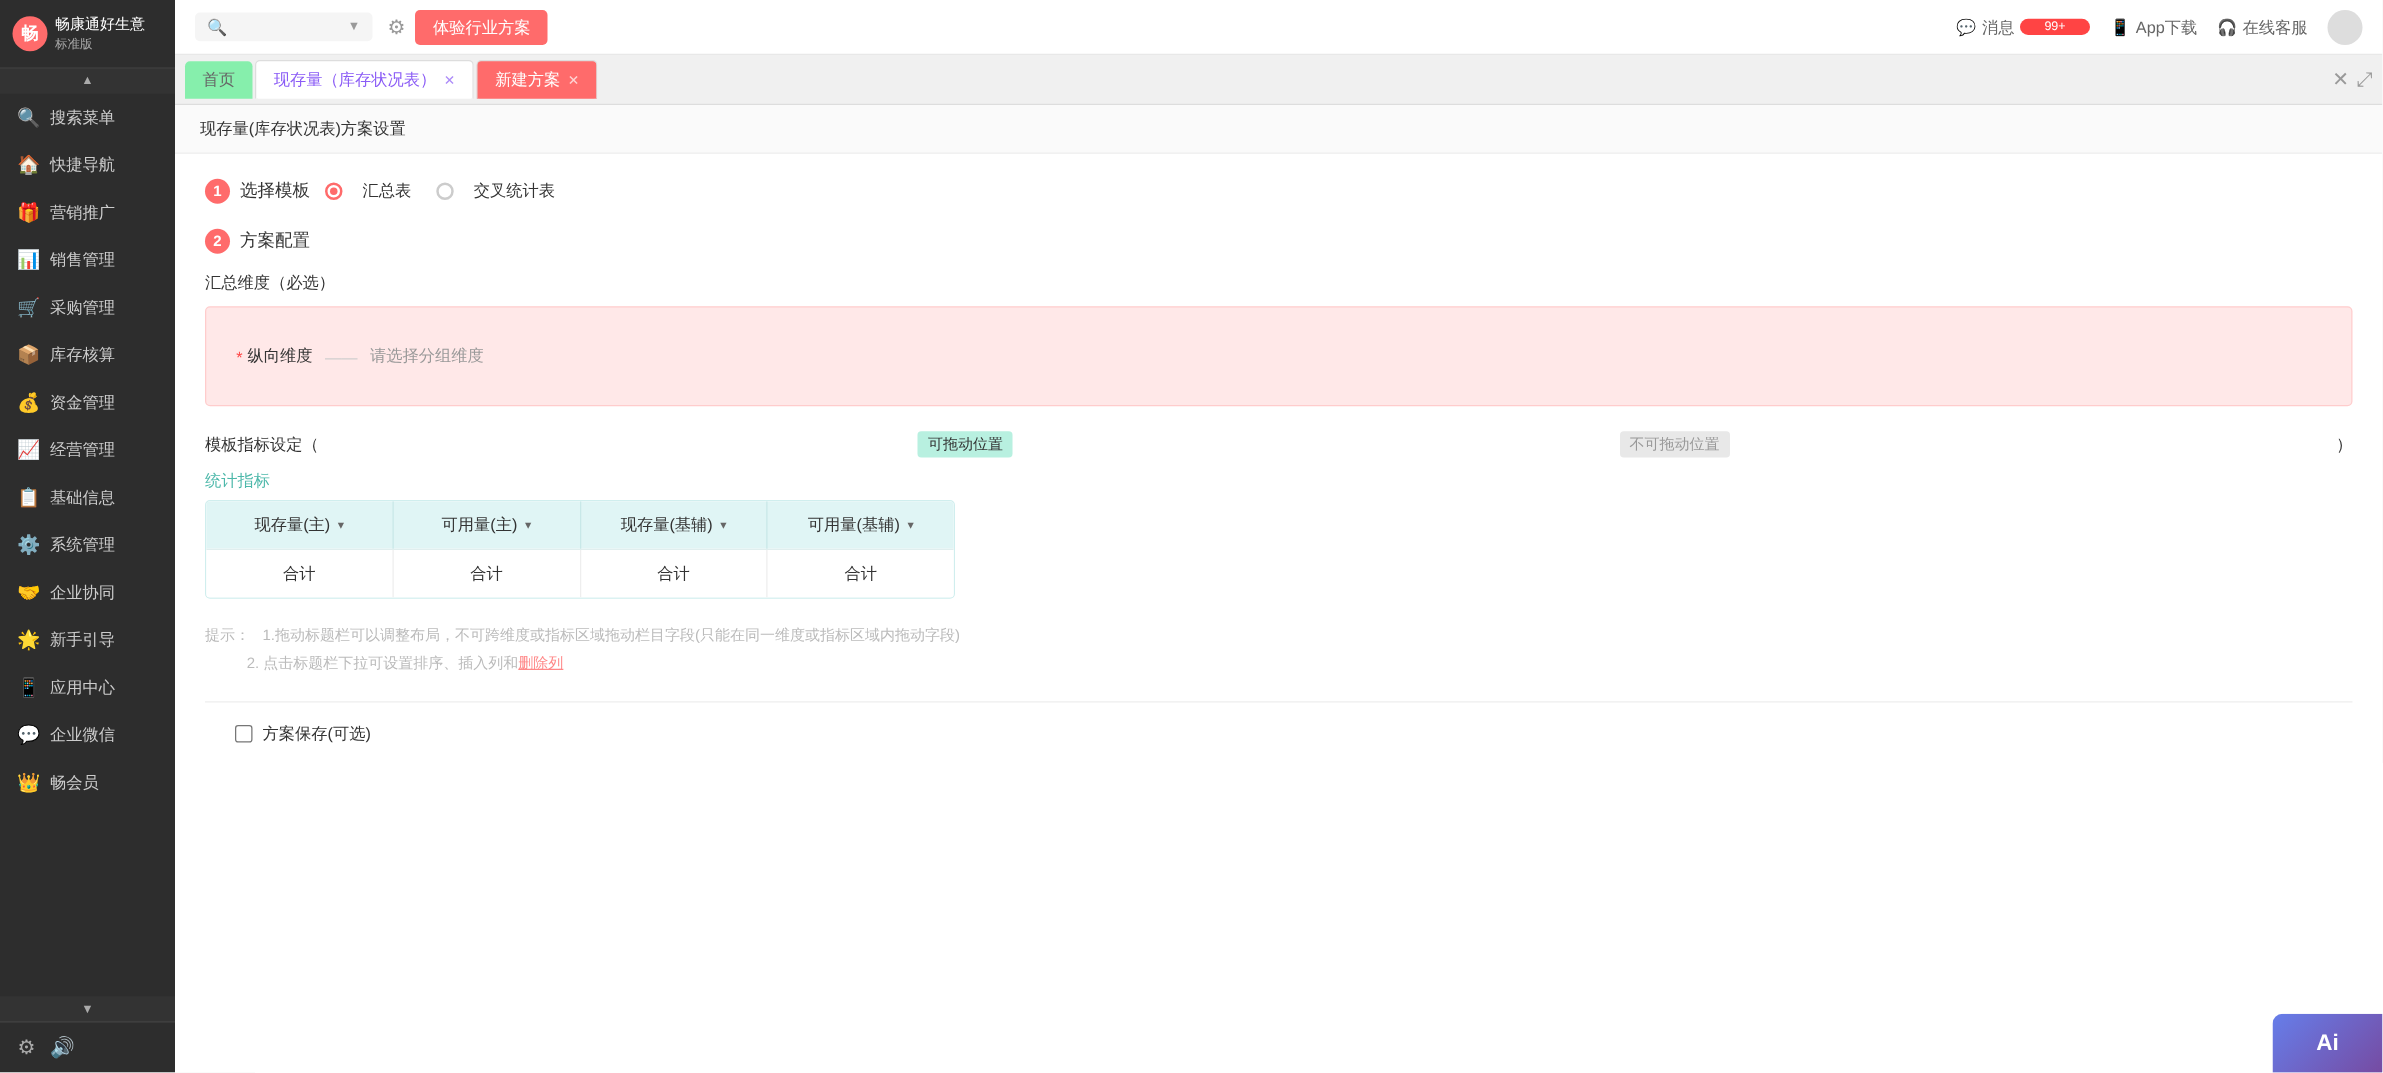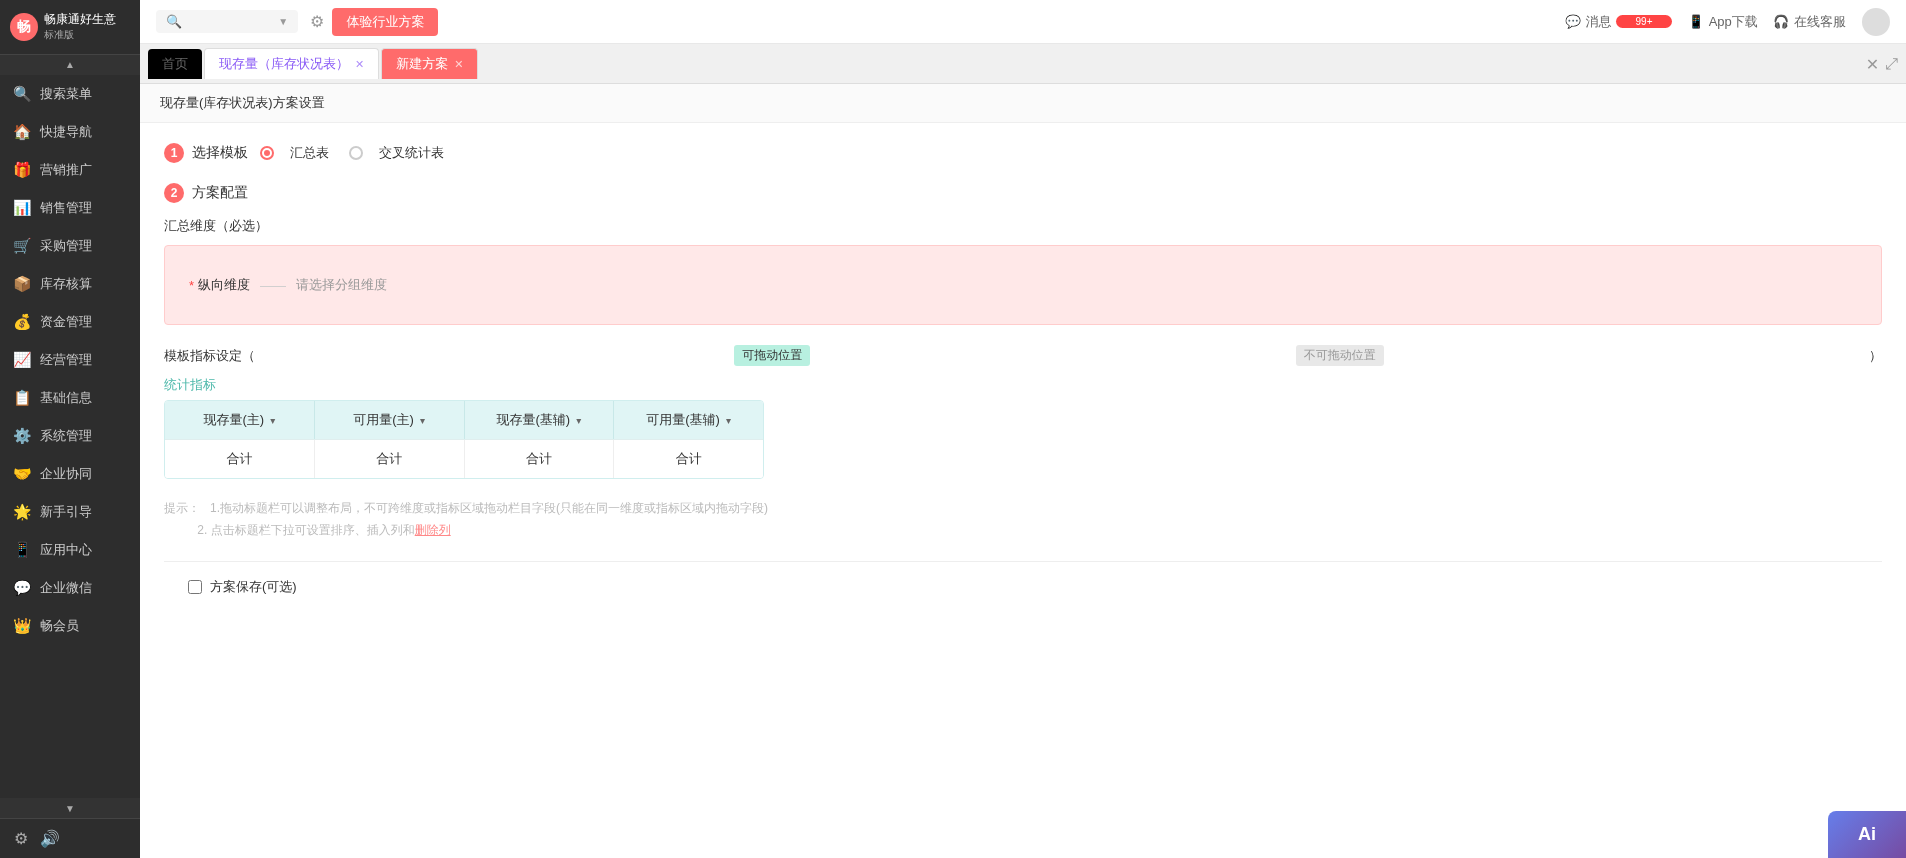--- a/index.html
+++ b/index.html
@@ -95,21 +95,21 @@
     }
     .tab {
       display: flex; align-items: center; gap: 6px;
       padding: 6px 14px;
       background: #fff;
       border-radius: 4px 4px 0 0;
       margin-right: 2px;
       font-size: 13px; color: #8b5cf6; cursor: pointer;
       border: 1px solid #ddd; border-bottom: none;
     }
-    .tab.home { background: #000000; border: none; color: #666; }
+    .tab.home { background: #86efac; border: none; color: #666; }
     .tab.active { background: #ff6b6b; color: #fff; }
     .tab-close { font-size: 11px; color: inherit; opacity: 0.7; cursor: pointer; }
     .tab-action-btn { background: none; border: none; font-size: 16px; color: #999; cursor: pointer; }
 
     
     .content-area {
       flex: 1;
       overflow-y: auto;
       background: #fff;
       padding: 0;
@@ -249,21 +249,21 @@
       padding: 7px 24px; border-radius: 4px; font-size: 13px; cursor: pointer;
     }
     .btn-query {
       background: #ff6b6b; border: none; color: #fff;
       padding: 7px 24px; border-radius: 4px; font-size: 13px; cursor: pointer;
     }
 
     
     .ai-bubble {
       position: fixed; right: 0; bottom: 0;
-      width: 78px; height: 47px;
+      width: 88px; height: 47px;
       background: linear-gradient(135deg, #667eea, #764ba2);
       border-radius: 8px 0 0 0;
       display: flex; align-items: center; justify-content: center;
       color: #fff; font-size: 18px; font-weight: bold; cursor: pointer;
     }
 
     .right-tab-controls {
       position: absolute; right: 0; top: 0; height: 40px;
       display: flex; align-items: center; padding-right: 8px; gap: 6px;
     }

